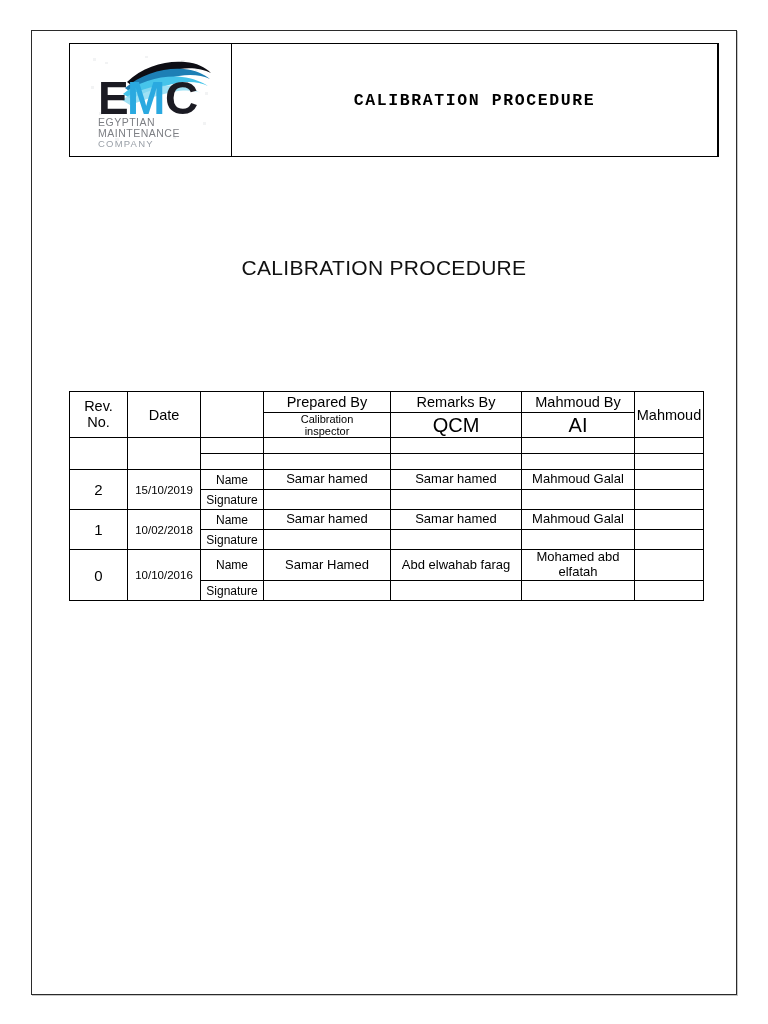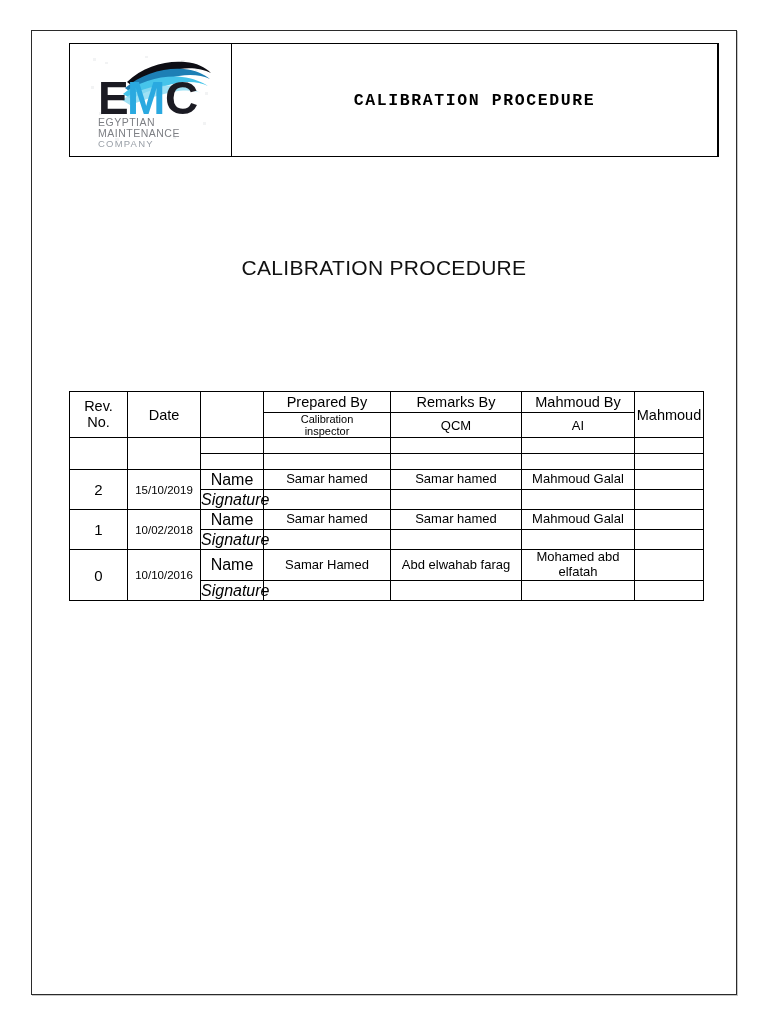--- a/index.html
+++ b/index.html
@@ -164,41 +164,41 @@
   .hdr-revno {
     font-size: 14.5px;
     line-height: 1.08;
   }
   .hdr-sub {
     font-size: 11px;
     line-height: 1.1;
     height: 24px;
   }
   .hdr-sub-big {
-    font-size: 13px;
+    font-size: 20px;
     height: 24px;
   }
   .empty-row td { height: 15px; }
   .cell-rev {
     font-size: 15px;
   }
   .cell-date {
     font-size: 11.5px;
   }
   .cell-label {
-    font-size: 16px;
+    font-size: 12px;
     text-align: left;
     padding-left: 5px;
   }
   .cell-name {
     font-size: 13px;
     line-height: 1.15;
   }
   .row-name td { height: 19px; }
-  .row-sign td { height: 19px; font-style: italic; }
+  .row-sign td { height: 19px; }
   .row-name-tall td { height: 25px; }
 </style>
 </head>
 <body>
 
 <div id="page-sheet">
 
   <div id="page-border"></div>
 
   <div id="doc-header">

